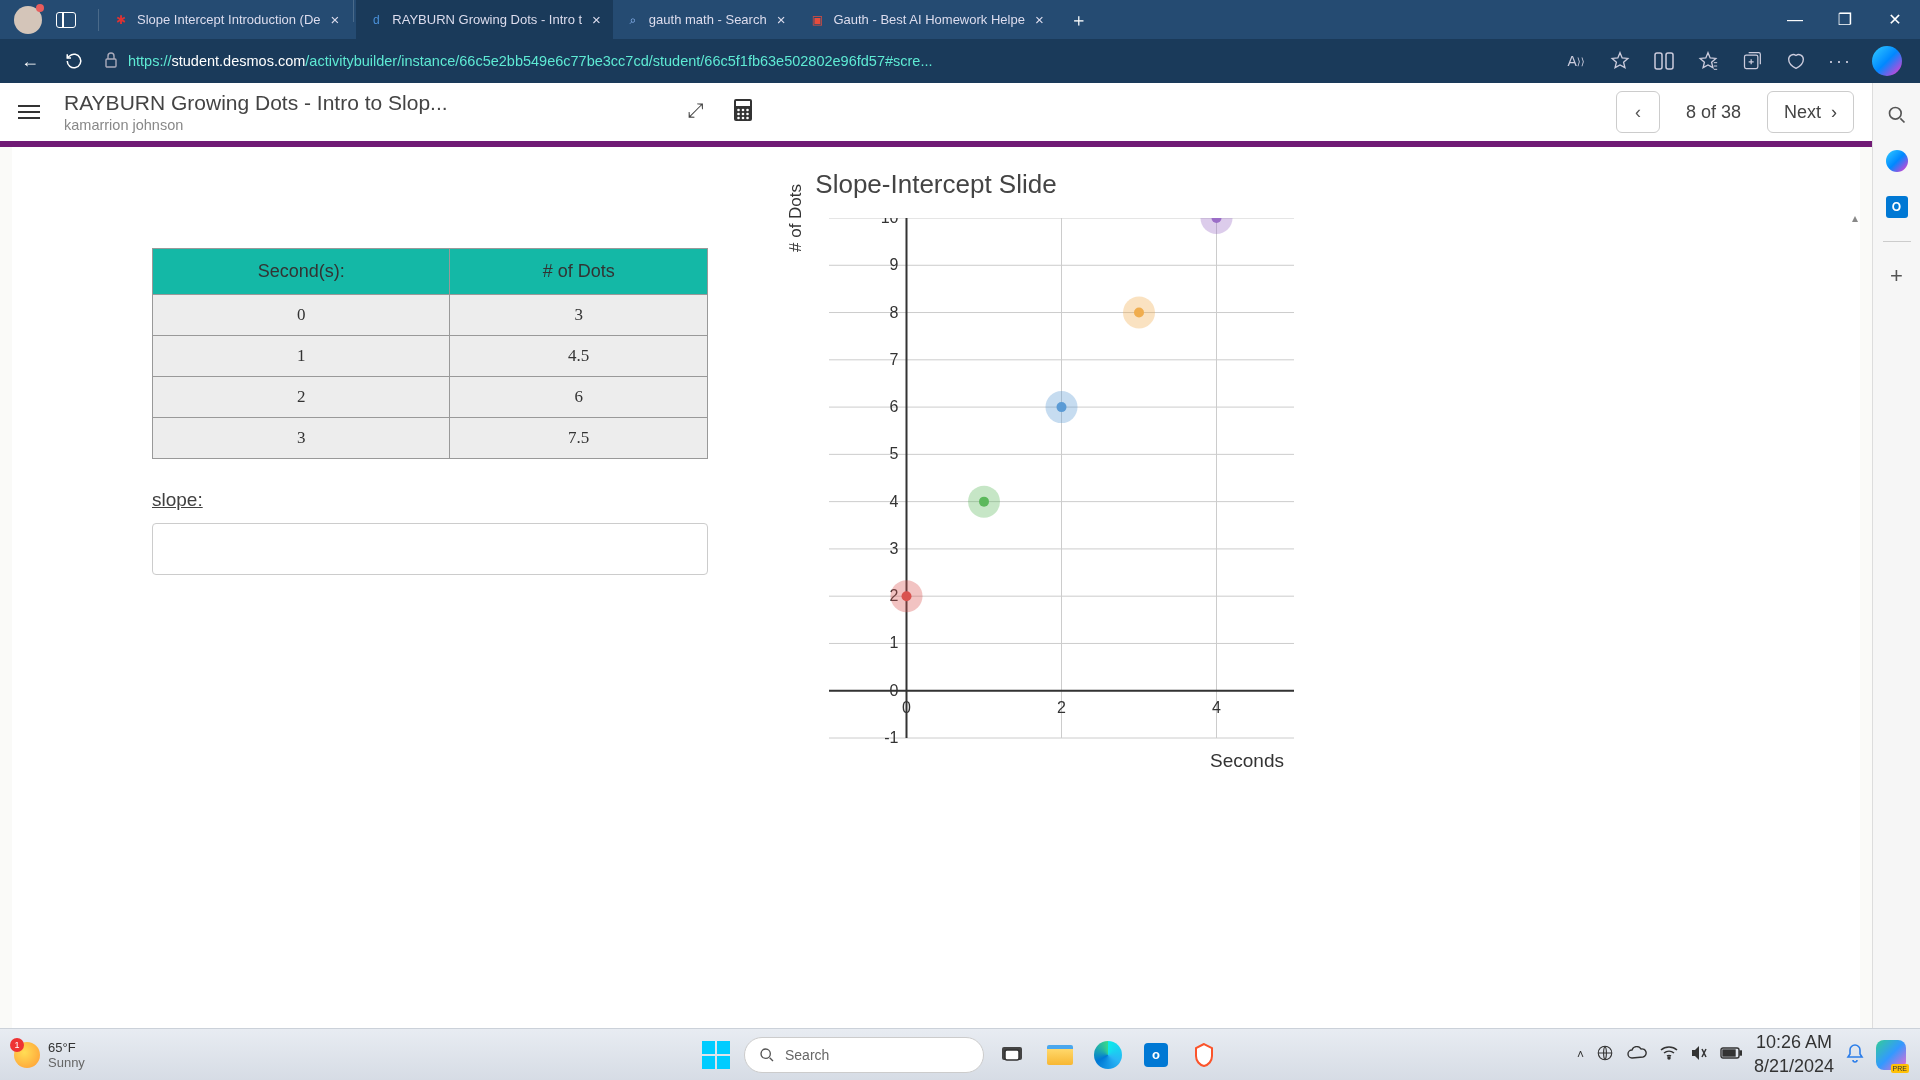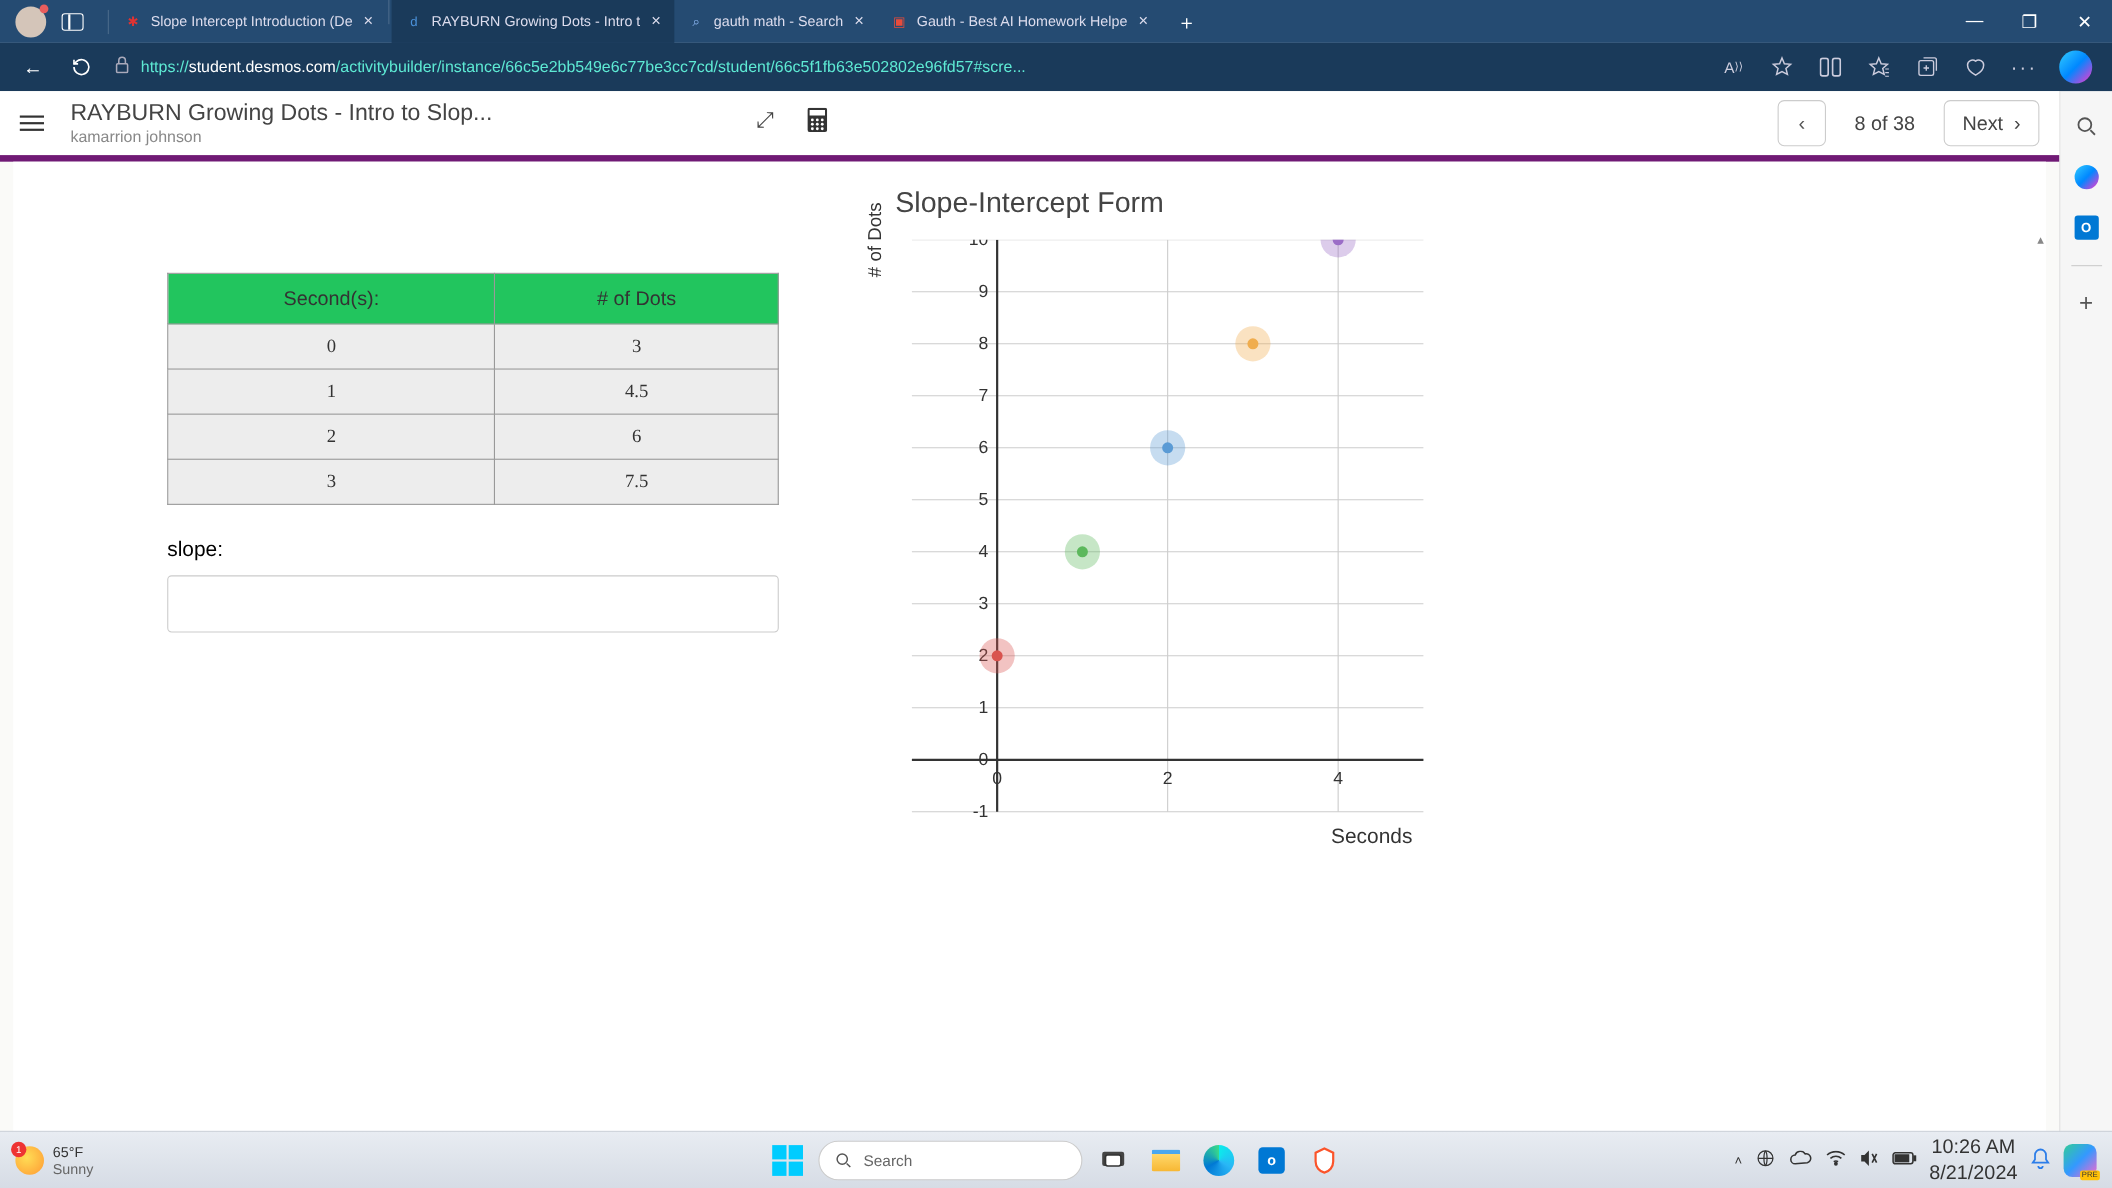--- a/index.html
+++ b/index.html
@@ -53,24 +53,24 @@
 
 .page-body { height: calc(100% - 64px); background: #fff; margin: 0 12px; position: relative; overflow: hidden; }
 .page-title { text-align: center; font-size: 26px; font-weight: 400; color: #444; padding: 22px 0 18px; }
 
 .cols { display: flex; padding: 0 140px 0 140px; gap: 36px; }
 .left-col { width: 556px; flex-shrink: 0; }
 .prompt { font-size: 19px; color: #555; line-height: 1.55; }
 .prompt p { margin-bottom: 20px; }
 
 .data-table { width: 100%; border-collapse: collapse; margin-top: 30px; }
-.data-table th { background: #22c55e; border: 1px solid #999; padding: 12px; font-size: 18px; font-weight: 400; color: #333; }
+.data-table th { background: #14b8a6; border: 1px solid #999; padding: 12px; font-size: 18px; font-weight: 400; color: #333; }
 .data-table td { background: #ededed; border: 1px solid #999; padding: 10px; text-align: center; font-size: 17px; font-family: Georgia, serif; color: #333; }
 
-.slope-lbl { font-size: 19px; color: #000000; margin-top: 30px; }
+.slope-lbl { font-size: 19px; color: #404040; margin-top: 30px; text-decoration: underline; }
 .slope-input { width: 100%; height: 52px; border: 1px solid #ccc; border-radius: 4px; margin-top: 12px; }
 
 .right-col { flex: 1; position: relative; }
 .graph { position: relative; width: 570px; height: 560px; }
 .graph svg { position: absolute; inset: 0; }
 .y-axis-lbl { position: absolute; left: 42px; top: 34px; transform: rotate(-90deg); transform-origin: left top; font-size: 17px; color: #333; }
 .x-axis-lbl { position: absolute; right: 30px; bottom: 6px; font-size: 19px; color: #333; }
 
 .scroll-up { position: absolute; right: 2px; top: 64px; font-size: 12px; color: #888; }
 .scroll-down { position: absolute; right: 2px; bottom: 4px; font-size: 12px; color: #888; }
@@ -240,21 +240,21 @@
         <div class="next-btn">
             <span>Next</span>
             <span>›</span>
           </div>
       </div>
     </div>
 
     <div class="page-body">
       <div class="scroll-up">▴</div>
       <div class="scroll-down">▾</div>
-      <div class="page-title">Slope-Intercept Form</div>
+      <div class="page-title">Slope-Intercept Slide</div>
       <div class="cols">
         <div class="left-col">
           <table class="data-table">
             <thead>
                 <tr id="thead-row">
                   <th>Second(s):</th>
                   <th># of Dots</th>
                 </tr>
               </thead>
             <tbody id="tbody">

